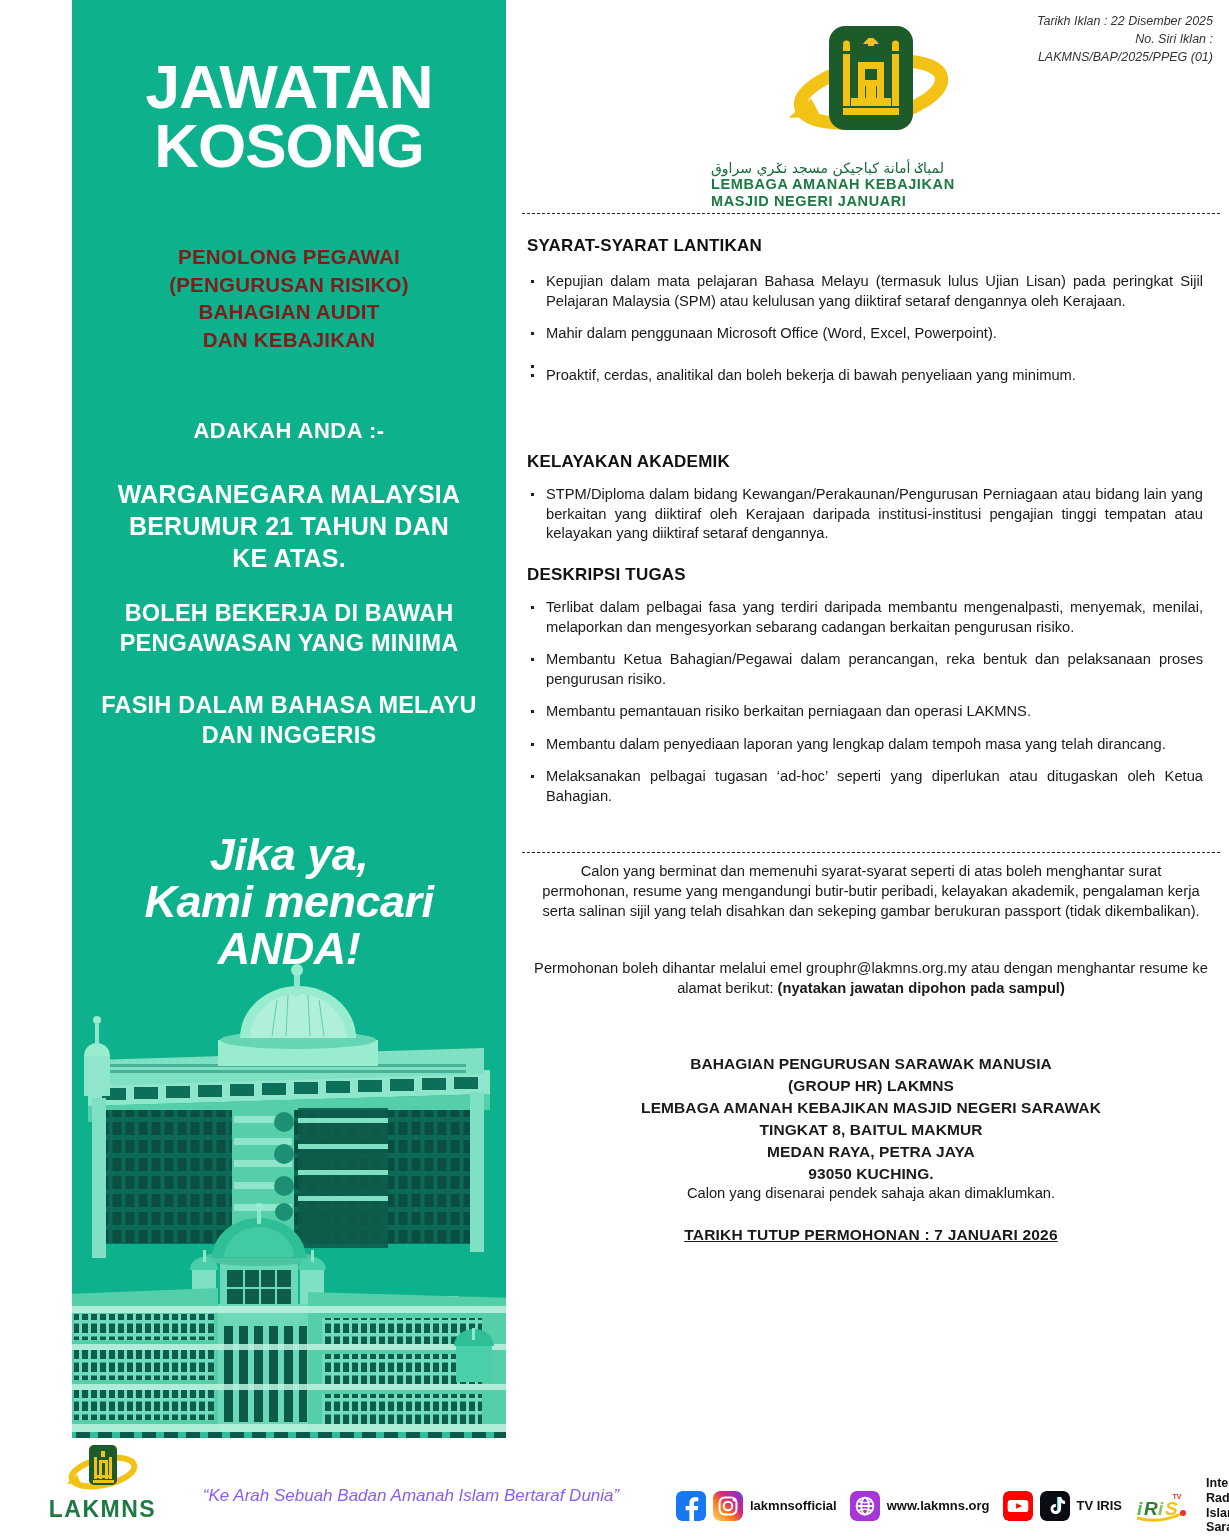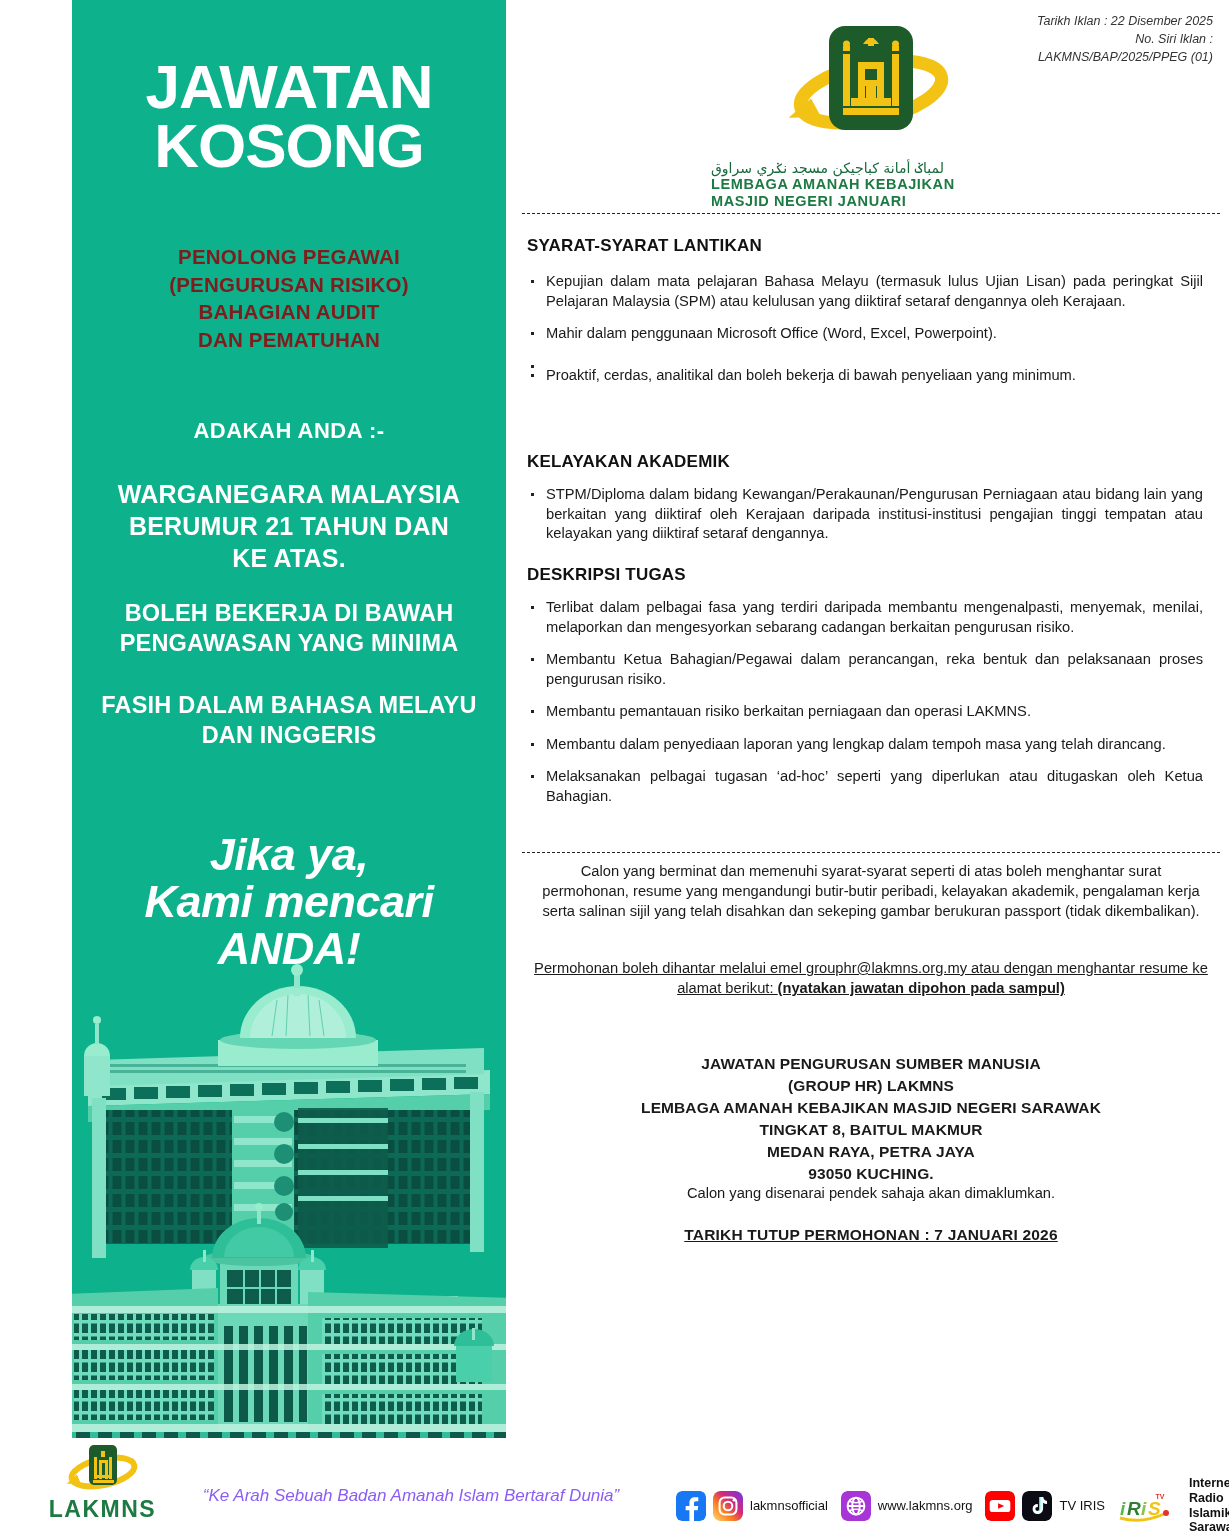--- a/index.html
+++ b/index.html
@@ -147,21 +147,21 @@
   #list-syarat { top: 272px; }
   #list-kelayakan { top: 485px; }
   #list-deskripsi { top: 598px; }
 
   #para-apply {
     position: absolute; left: 18px; top: 862px; width: 664px;
     text-align: center; font-size: 14.7px; line-height: 1.35;
   }
   #para-email {
     position: absolute; left: 8px; top: 958px; width: 684px;
-    text-align: center; font-size: 14.7px; line-height: 1.38; text-decoration: underline;
+    text-align: center; font-size: 14.7px; line-height: 1.38;
   }
   #para-email b { font-weight: bold; }
 
   #address {
     position: absolute; left: 0; top: 1053px; width: 700px;
     text-align: center; font-weight: bold; font-size: 15.5px; line-height: 1.42;
     letter-spacing: 0.1px;
   }
   #address span { display: block; }
 
@@ -189,21 +189,21 @@
   }
   #tagline {
     position: absolute; left: 176px; top: 48px; width: 470px;
     text-align: center; font-style: italic; font-size: 17px; color: #8b5cf6;
   }
   #socials {
     position: absolute; left: 676px; top: 38px;
     display: flex; align-items: center; gap: 7px;
   }
   .sicon { width: 30px; height: 30px; border-radius: 6px; display:block; flex: none; }
-  .slabel { font-size: 13px; font-weight: normal; color: #111; white-space: nowrap; margin-right: 6px; }
+  .slabel { font-size: 13px; font-weight: bold; color: #111; white-space: nowrap; margin-right: 6px; }
   #iris-mark { width: 64px; height: 32px; flex: none; }
   #iris-label { font-size: 12.5px; font-weight: bold; color: #111; line-height: 1.18; }
   #iris-label span { display: block; }
 </style>
 </head>
 <body>
 
 <div id="poster">
 
   <div id="green-panel">
@@ -393,21 +393,21 @@
 
       <div id="headline">
         <span class="l1">JAWATAN</span>
         <span class="l2">KOSONG</span>
       </div>
 
       <div id="job-title">
         <span>PENOLONG PEGAWAI</span>
         <span>(PENGURUSAN RISIKO)</span>
         <span>BAHAGIAN AUDIT</span>
-        <span>DAN PEMATUHAN</span>
+        <span>DAN KEBAJIKAN</span>
       </div>
 
       <div id="adakah">ADAKAH ANDA :-</div>
 
       <div class="gp-block" id="block-1">
         <span>WARGANEGARA MALAYSIA</span>
         <span>BERUMUR 21 TAHUN DAN</span>
         <span>KE ATAS.</span>
       </div>
 
@@ -495,21 +495,21 @@
       <li>Melaksanakan pelbagai tugasan ‘ad-hoc’ seperti yang diperlukan atau ditugaskan oleh Ketua Bahagian.</li>
     </ul>
 
     <div class="dotline" id="dot-mid"></div>
 
     <p id="para-apply">Calon yang berminat dan memenuhi syarat-syarat seperti di atas boleh menghantar surat permohonan, resume yang mengandungi butir-butir peribadi, kelayakan akademik, pengalaman kerja serta salinan sijil yang telah disahkan dan sekeping gambar berukuran passport (tidak dikembalikan).</p>
 
     <p id="para-email"><span>Permohonan boleh dihantar melalui emel grouphr@lakmns.org.my atau dengan menghantar resume ke alamat berikut: </span><b>(nyatakan jawatan dipohon pada sampul)</b></p>
 
     <div id="address">
-      <span>JAWATAN PENGURUSAN SUMBER MANUSIA</span>
+      <span>BAHAGIAN PENGURUSAN SARAWAK MANUSIA</span>
       <span>(GROUP HR) LAKMNS</span>
       <span>LEMBAGA AMANAH KEBAJIKAN MASJID NEGERI SARAWAK</span>
       <span>TINGKAT 8, BAITUL MAKMUR</span>
       <span>MEDAN RAYA, PETRA JAYA</span>
       <span>93050 KUCHING.</span>
     </div>
 
     <p id="shortlist">Calon yang disenarai pendek sahaja akan dimaklumkan.</p>
     <p id="closing">TARIKH TUTUP PERMOHONAN : 7 JANUARI 2026</p>
   </div>

